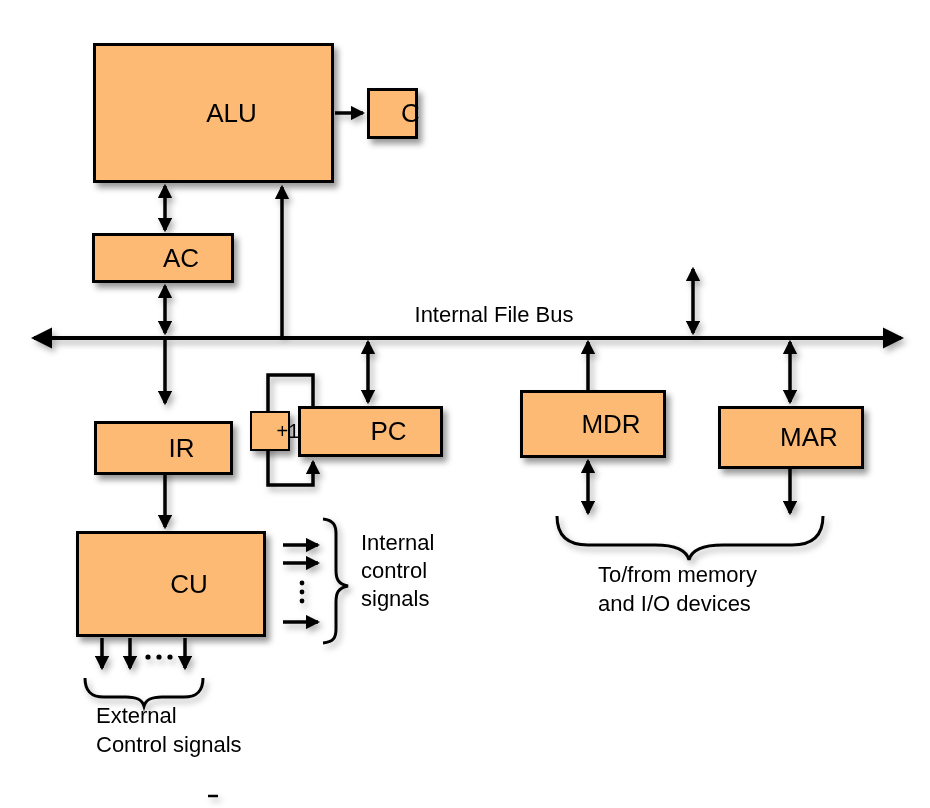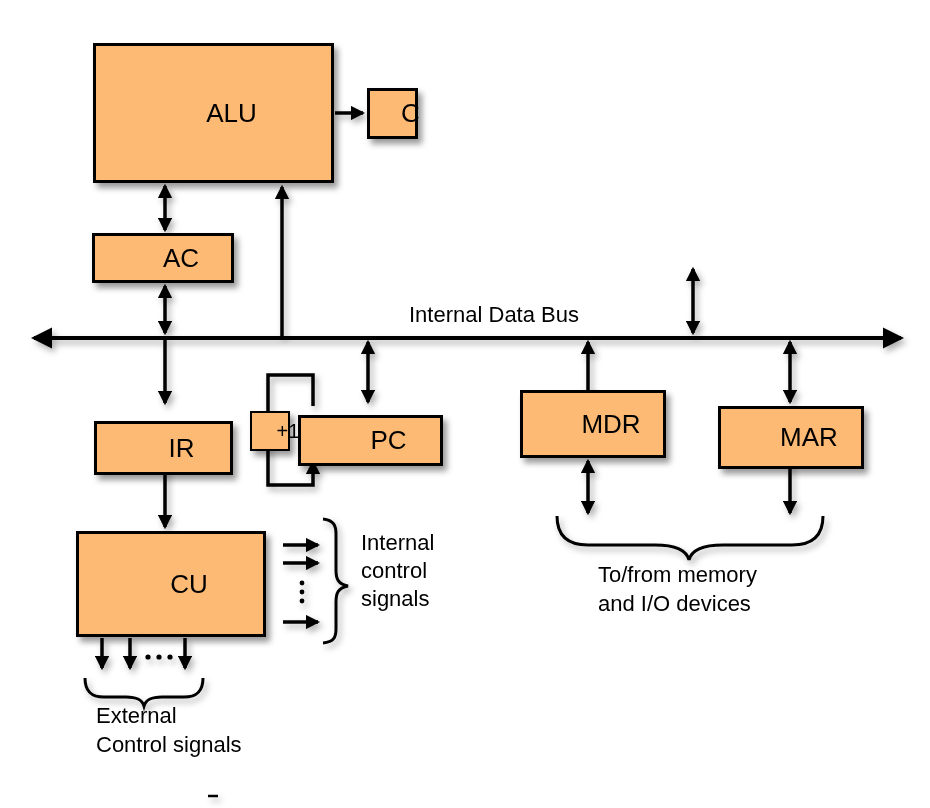--- a/index.html
+++ b/index.html
@@ -94,37 +94,37 @@
 
 
   <div class="box" style="left:94px;top:421px;width:139px;height:54px;">
     <span>IR</span>
   </div>
 
   <div class="box small" style="left:250px;top:411px;width:40px;height:40px;">
     <span>+1</span>
   </div>
 
-  <div class="box" style="left:298px;top:415px;width:145px;height:51px;">
+  <div class="box" style="left:298px;top:406px;width:145px;height:51px;">
     <span>PC</span>
   </div>
 
   <div class="box" style="left:520px;top:390px;width:146px;height:68px;">
     <span>MDR</span>
   </div>
 
   <div class="box" style="left:718px;top:406px;width:146px;height:63px;">
     <span>MAR</span>
   </div>
 
   <div class="box" style="left:76px;top:531px;width:190px;height:106px;">
     <span>CU</span>
   </div>
 
-  <div class="note bus-label" style="left:383px;top:301px;">Internal Data Bus</div>
+  <div class="note bus-label" style="left:383px;top:301px;">Internal File Bus</div>
 
   <div class="note" style="left:361px;top:529px;">
     <div>Internal</div>
     <div>control</div>
     <div>signals</div>
   </div>
 
   <div class="note lh29" style="left:96px;top:701px;">
     <div>External</div>
     <div>Control signals</div>

